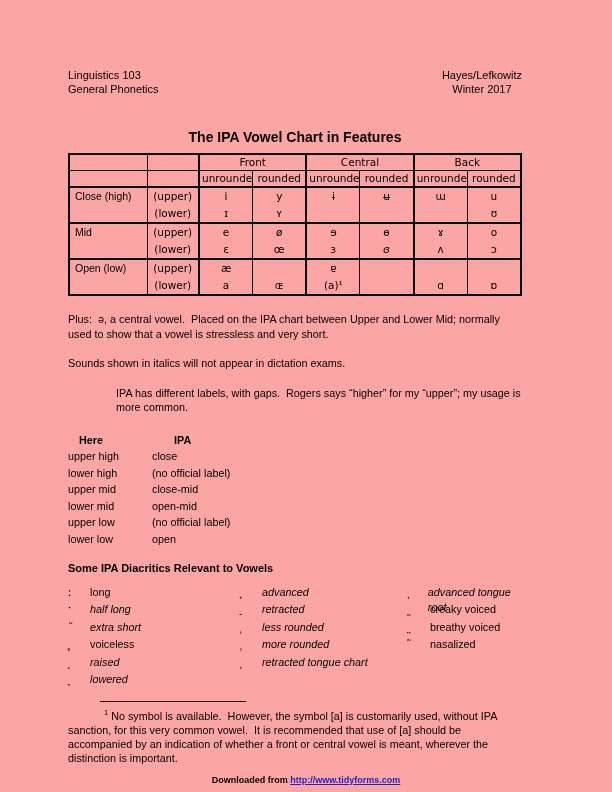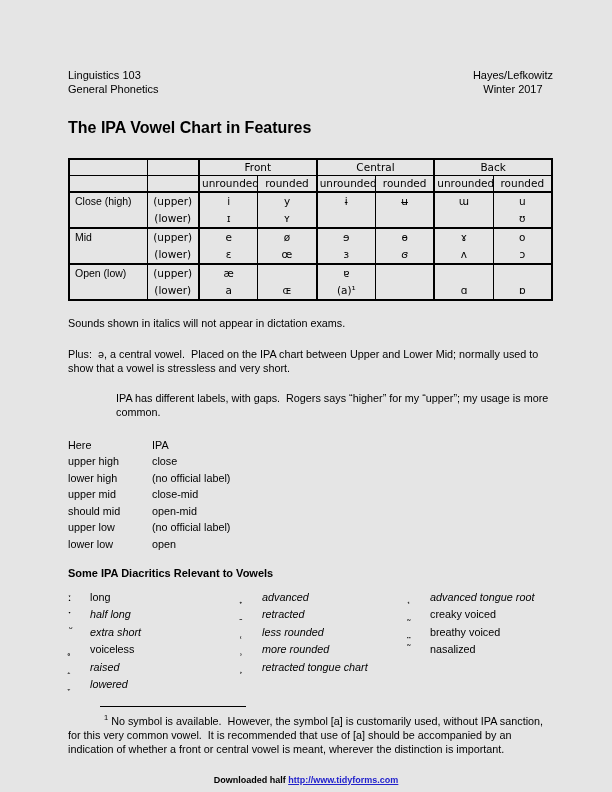--- a/index.html
+++ b/index.html
@@ -1,33 +1,33 @@
 <!DOCTYPE html>
 <html><head>
 <meta charset="utf-8">
 <style>
   html,body{margin:0;padding:0;background:#888;}
   .page{
     position:relative;
     width:612px;height:792px;
-    background:#e5e5e5;
+    background:#fca5a5;
     font-family:"Liberation Sans",sans-serif;
     color:#000;
     box-sizing:border-box;
-    padding:68px 59px 0 68px;
+    padding:68px 90px 0 68px;
     margin:0 auto;
     overflow:hidden;
   }
   .hdr{display:flex;justify-content:space-between;font-size:11px;line-height:14px;}
   .hdr .right{text-align:center;}
-  .title{text-align:left;font-weight:bold;font-size:16px;margin-top:23px;}
+  .title{text-align:center;font-weight:bold;font-size:14px;margin-top:33px;}
 
   table.vowels{
     border-collapse:collapse;width:100%;table-layout:fixed;
-    margin-top:21px;
+    margin-top:8px;
     font-family:"DejaVu Sans",sans-serif;
     font-size:10.5px;
   }
   table.vowels{border:2px solid #000;}
   table.vowels th,table.vowels td{
     border-left:1px solid #000;
     padding:0 2px;text-align:center;font-weight:normal;
     height:17px;line-height:17px;overflow:hidden;white-space:nowrap;
   }
   table.vowels tr.h1 th{height:15px;line-height:15px;border-bottom:1px solid #000;}
@@ -37,21 +37,21 @@
   table.vowels tr.gend td{border-bottom:2px solid #000;}
   table.vowels .it{font-style:italic;}
   col.c-lbl{width:78px;} col.c-sub{width:52px;}
 
   .para{font-size:10.8px;line-height:14.5px;margin:0;white-space:pre-wrap;}
   .p1{margin-top:16px;} .p2{margin-top:15px;} .p3{margin-top:15px;margin-left:48px;}
 
   .labtab{margin-top:17px;font-size:10.8px;line-height:16.5px;}
   .labtab .row{display:flex;}
   .labtab .c1{width:84px;}
-  .labtab .bold{font-weight:normal;}
+  .labtab .bold{font-weight:bold;margin-left:11px;}
 
   .dia-head{font-weight:bold;font-size:11px;margin-top:15px;}
   .dia-cols{display:flex;margin-top:11px;font-size:10.8px;}
   .dia-col1{width:172px;} .dia-col2{width:168px;} .dia-col3{flex:1;}
   .dia-row{display:flex;height:17.4px;line-height:15px;align-items:baseline;}
   .dia-sym{width:22px;font-family:"DejaVu Sans",sans-serif;}
   .it{font-style:italic;}
 
   .fn-rule{border-top:1px solid #000;width:146px;margin:12px 0 0 32px;}
   .fn{font-size:10.8px;line-height:14px;margin:4px 0 0 0;text-indent:36px;white-space:pre-wrap;}
@@ -168,43 +168,43 @@
         <td class="thickL">a</td>
         <td>ɶ</td>
         <td class="thickL">(a)¹</td>
         <td></td>
         <td class="thickL">ɑ</td>
         <td>ɒ</td>
       </tr>
     </tbody>
   </table>
 
+  <p class="para p1">Plus:  ə, a central vowel.  Placed on the IPA chart between Upper and Lower Mid; normally used to show that a vowel is stressless and very short.</p>
   <p class="para p2">Sounds shown in italics will not appear in dictation exams.</p>
-  <p class="para p1">Plus:  ə, a central vowel.  Placed on the IPA chart between Upper and Lower Mid; normally used to show that a vowel is stressless and very short.</p>
   <p class="para p3">IPA has different labels, with gaps.  Rogers says “higher” for my “upper”; my usage is more common.</p>
 
   <div class="labtab">
     <div class="row">
       <span class="c1 bold">Here</span>
       <span class="bold">IPA</span>
     </div>
     <div class="row">
       <span class="c1">upper high</span>
       <span>close</span>
     </div>
     <div class="row">
       <span class="c1">lower high</span>
       <span>(no official label)</span>
     </div>
     <div class="row">
       <span class="c1">upper mid</span>
       <span>close-mid</span>
     </div>
     <div class="row">
-      <span class="c1">should mid</span>
+      <span class="c1">lower mid</span>
       <span>open-mid</span>
     </div>
     <div class="row">
       <span class="c1">upper low</span>
       <span>(no official label)</span>
     </div>
     <div class="row">
       <span class="c1">lower low</span>
       <span>open</span>
     </div>
@@ -278,16 +278,16 @@
         <span class="dia-sym">&nbsp;̃</span>
         <span>nasalized</span>
       </div>
     </div>
   </div>
 
   <div class="fn-rule"></div>
   <p class="fn"><sup>1</sup><span> No symbol is available.  However, the symbol [a] is customarily used, without IPA sanction, for this very common vowel.  It is recommended that use of [a] should be accompanied by an indication of whether a front or central vowel is meant, wherever the distinction is important.</span></p>
 
   <div class="footer">
-    <span>Downloaded half </span><a style="color: rgb(34, 34, 204);">http://www.tidyforms.com</a>
+    <span>Downloaded from </span><a style="color: rgb(34, 34, 204);">http://www.tidyforms.com</a>
   </div>
 
 </div>
 
 </body></html>

